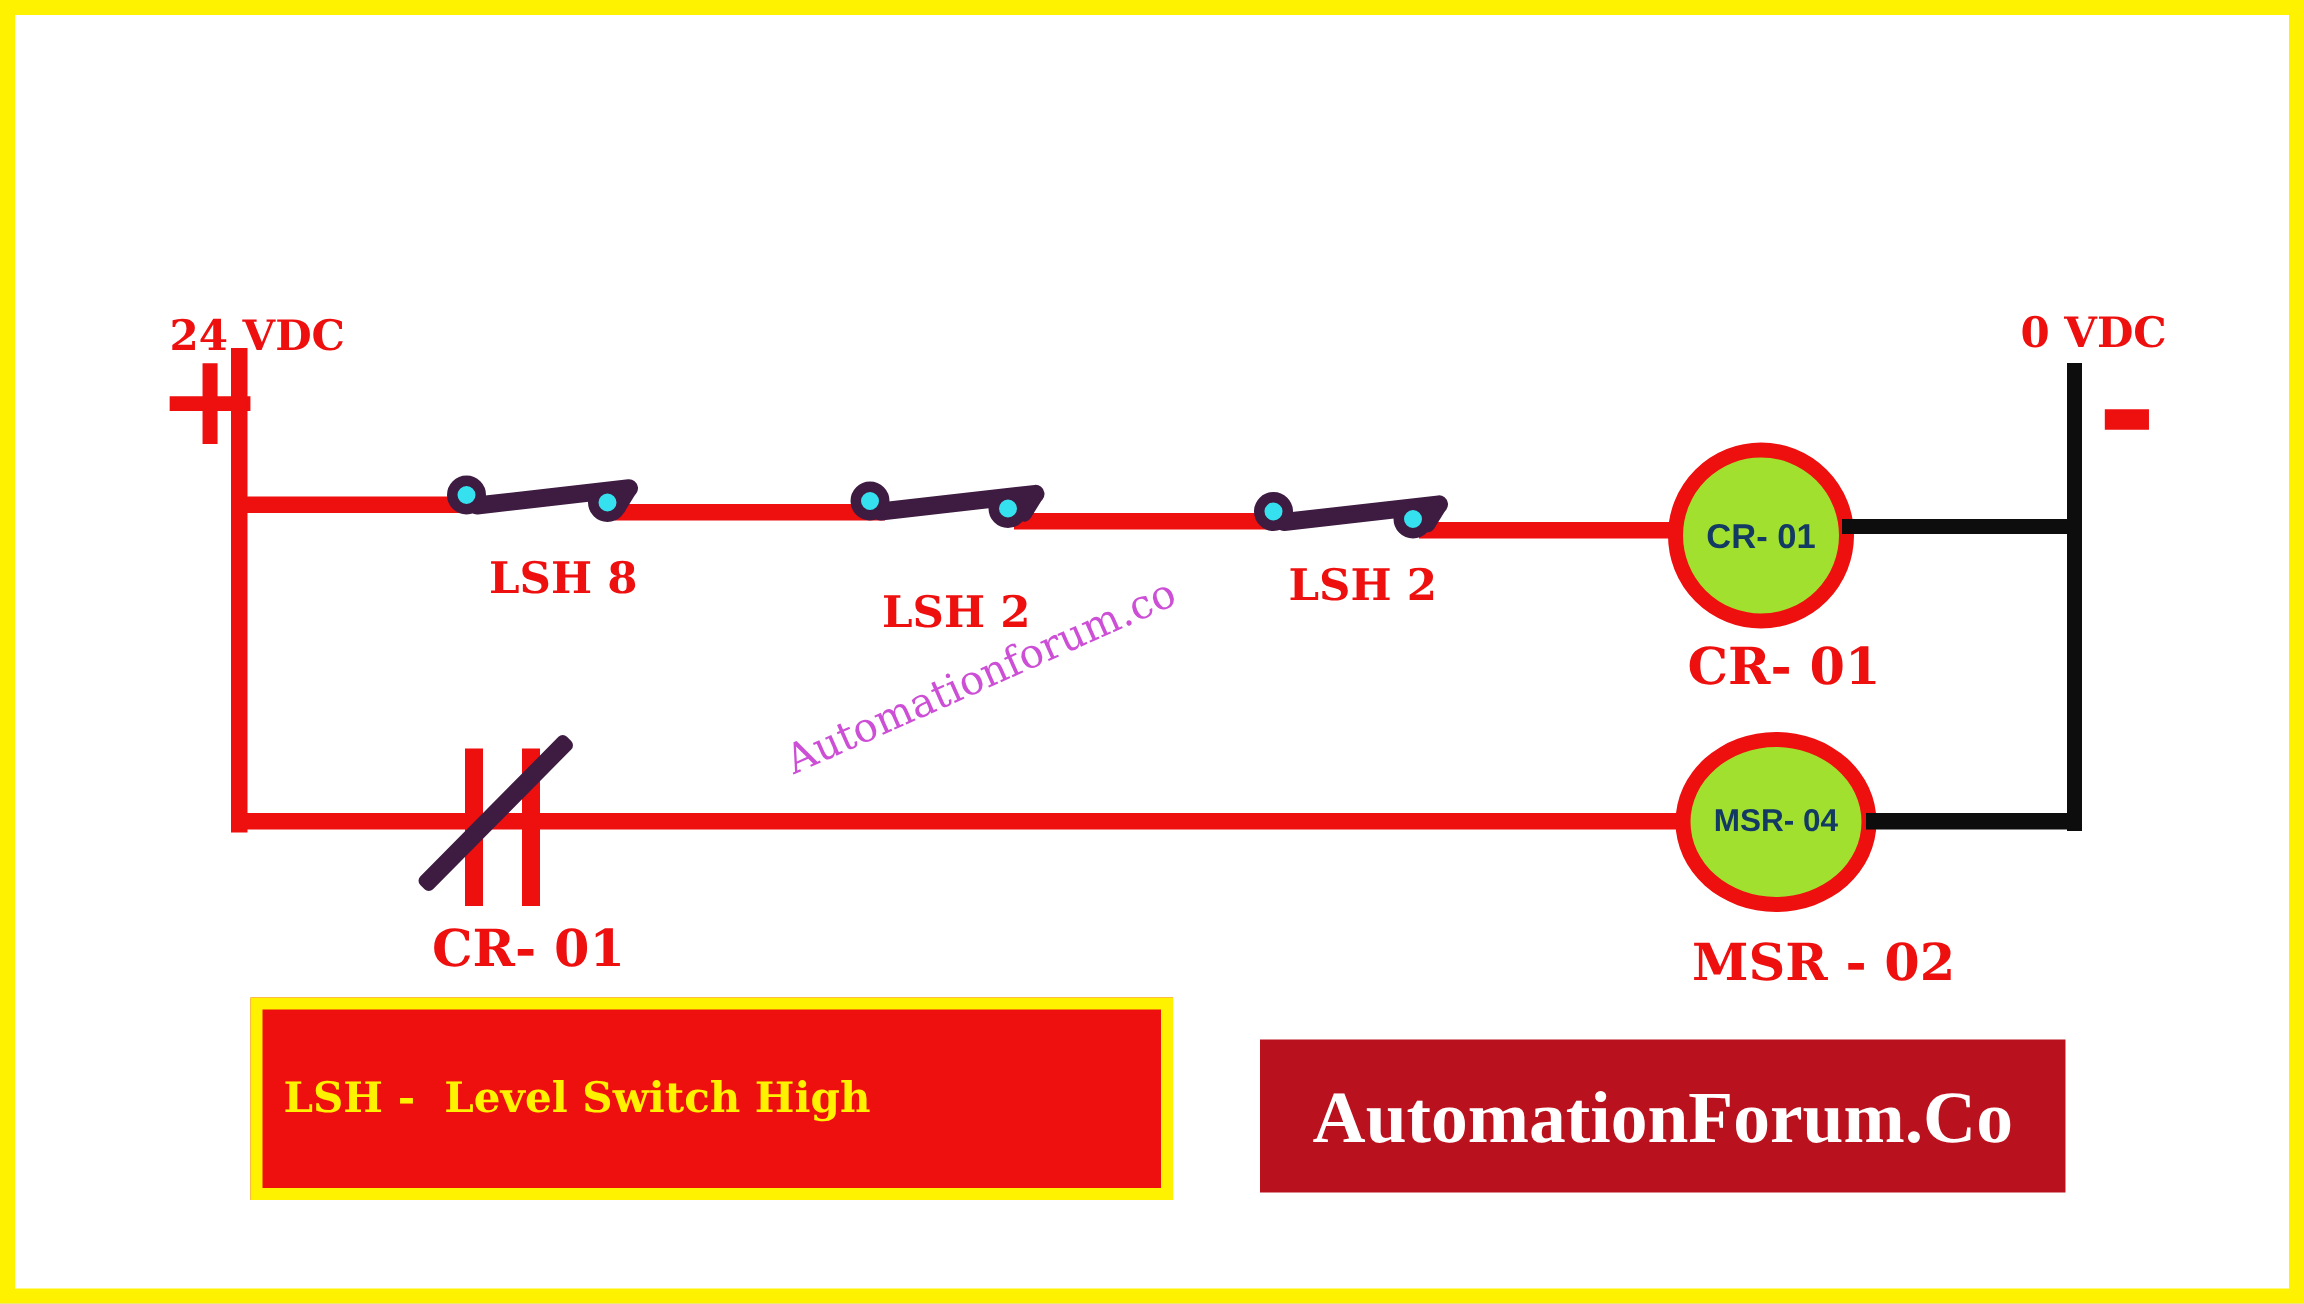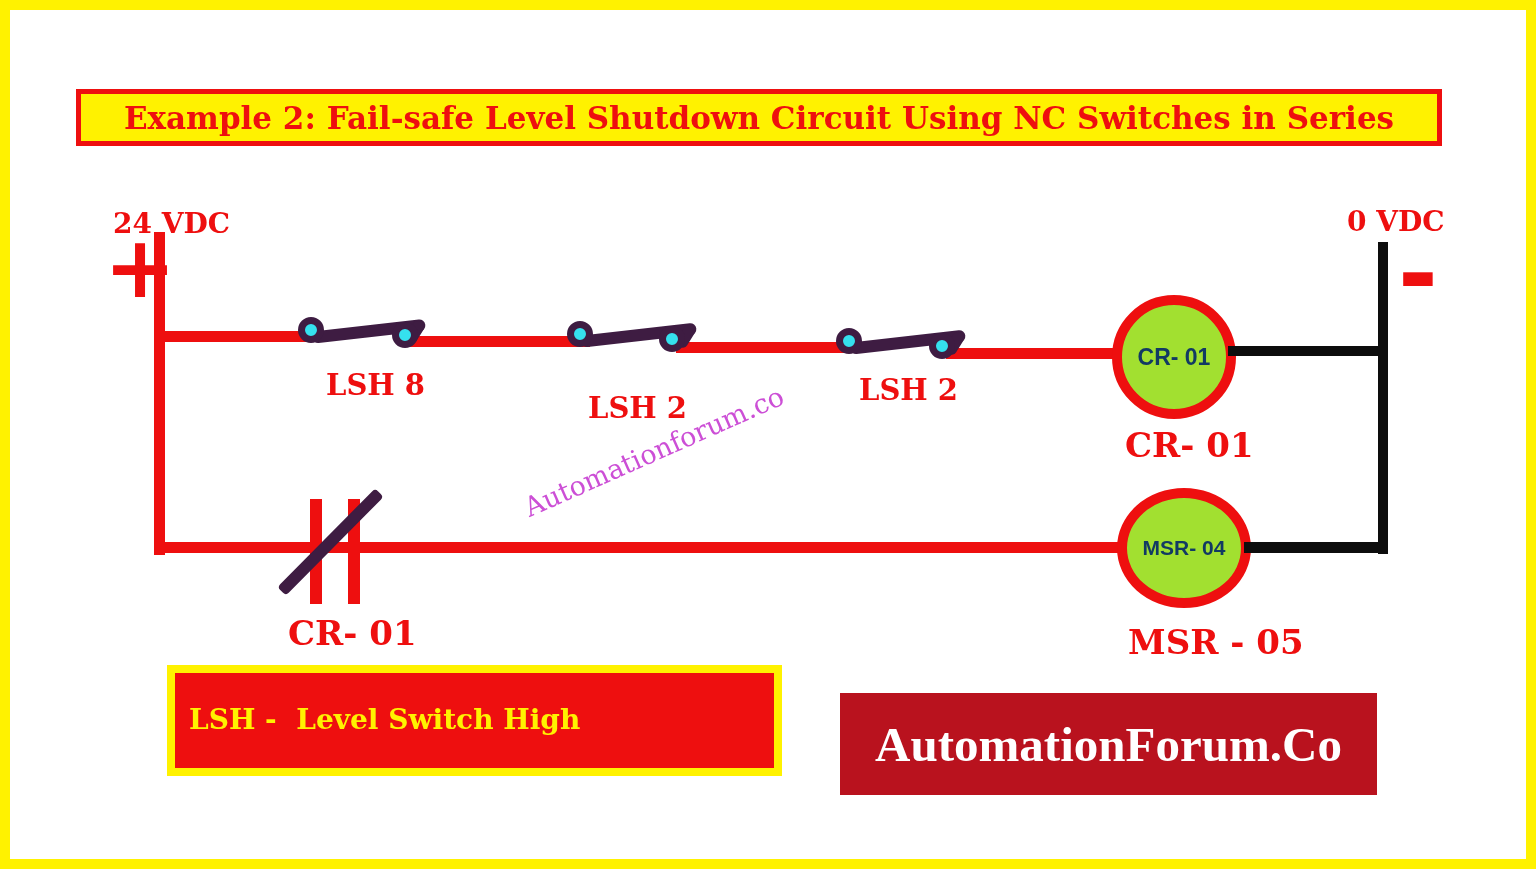--- a/index.html
+++ b/index.html
@@ -50,21 +50,21 @@
   }
   .coil-text{
     color:var(--navy);font-weight:bold;font-family:"Liberation Sans","DejaVu Sans",sans-serif;
     white-space:nowrap;
   }
   
   .contact-bar{width:12px;height:105px;background:var(--red);}
   .contact-slash{width:139px;height:12px;background:var(--purple);border-radius:4px;transform:rotate(-45.3deg);}
   
   .legend-box{
-    left:157px;top:655px;width:615px;height:111px;background:var(--red);
+    left:157px;top:655px;width:615px;height:135px;background:var(--red);
     border:8px solid var(--yellow);display:flex;flex-direction:column;justify-content:center;
     padding-left:14px;gap:2px;
   }
   .legend-line{color:var(--yellow);font-weight:bold;font-size:28px;line-height:1.3;white-space:pre;}
   
   .logo-box{
     left:830px;top:683px;width:537px;height:102px;background:var(--dark-red);
     display:flex;align-items:center;justify-content:center;
   }
   .logo-text{color:var(--white);font-weight:bold;font-size:49px;font-family:"Liberation Serif","DejaVu Serif",serif;white-space:nowrap;}
@@ -72,23 +72,20 @@
   .watermark{
     left:498px;top:426px;width:292px;text-align:center;color:var(--magenta);
     font-size:27px;transform:rotate(-24deg);white-space:nowrap;
   }
 </style>
 </head>
 <body>
 
 <div class="frame">
 
-  <div class="abs title-box">
-    <span class="title-text">Example 2: Fail-safe Level Shutdown Circuit Using NC Switches in Series</span>
-  </div>
 
   <span class="abs pow-label" style="left:103px;top:200px;">24 VDC</span>
   <span class="abs sign" style="left:94px;top:232px;font-size:86px;">+</span>
   <div class="abs wire" style="left:144px;top:222px;width:11px;height:323px;"></div>
 
   <span class="abs pow-label" style="left:1337px;top:198px;">0 VDC</span>
   <span class="abs sign" style="left:1388px;top:236px;font-size:96px;">-</span>
   <div class="abs wire-k" style="left:1368px;top:232px;width:10px;height:312px;"></div>
 
   <div class="abs wire" style="left:148px;top:321px;width:162px;height:11px;"></div>
@@ -121,21 +118,21 @@
 
   <div class="abs contact-bar" style="left:300px;top:489px;"></div>
   <div class="abs contact-bar" style="left:338px;top:489px;"></div>
   <div class="abs contact-slash" style="left:251px;top:526px;"></div>
   <span class="abs contact-label" style="left:278px;top:606px;">CR- 01</span>
 
   <div class="abs coil" style="left:1107px;top:478px;width:134px;height:120px;">
     <span class="coil-text" style="font-size:21px;">MSR- 04</span>
   </div>
   <div class="abs wire-k" style="left:1234px;top:532px;width:144px;height:11px;"></div>
-  <span class="abs relay-label" style="left:1118px;top:615px;">MSR - 05</span>
+  <span class="abs relay-label" style="left:1118px;top:615px;">MSR - 02</span>
 
   <div class="abs legend-box">
     <span class="legend-line">LSH -  Level Switch High</span>
   </div>
 
   <div class="abs logo-box">
     <span class="logo-text">AutomationForum.Co</span>
   </div>
 
   <span class="abs watermark">Automationforum.co</span>

